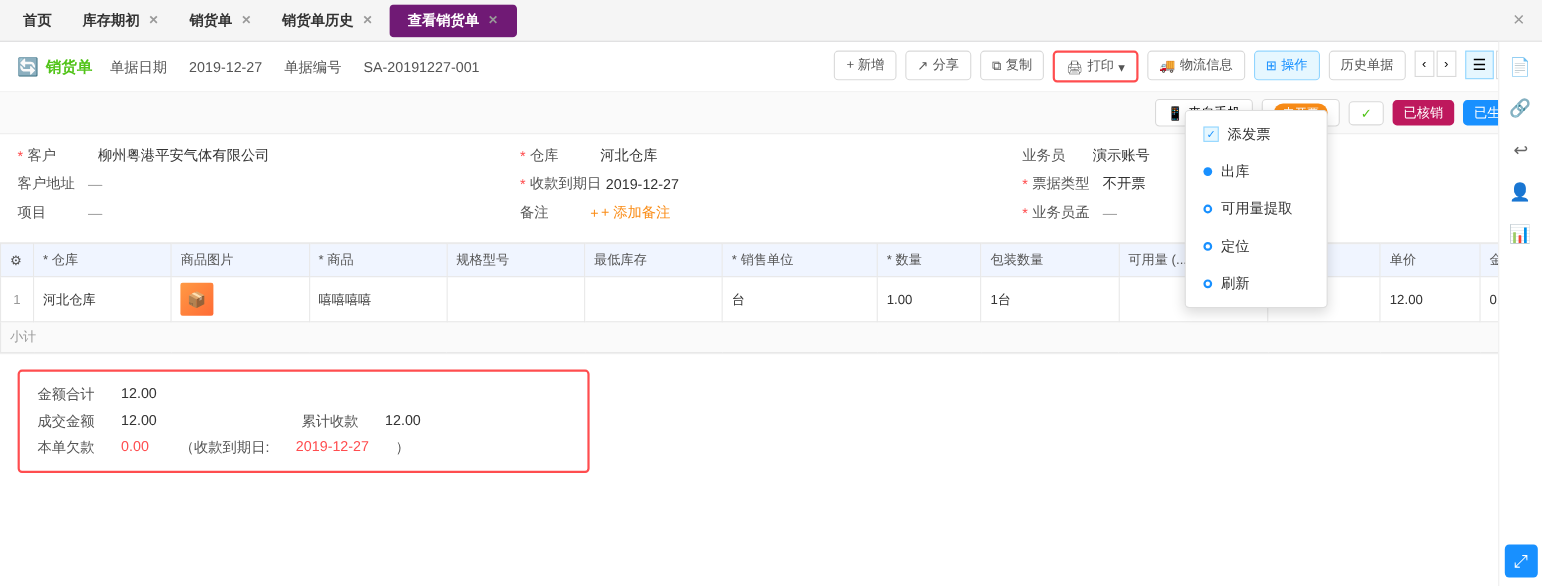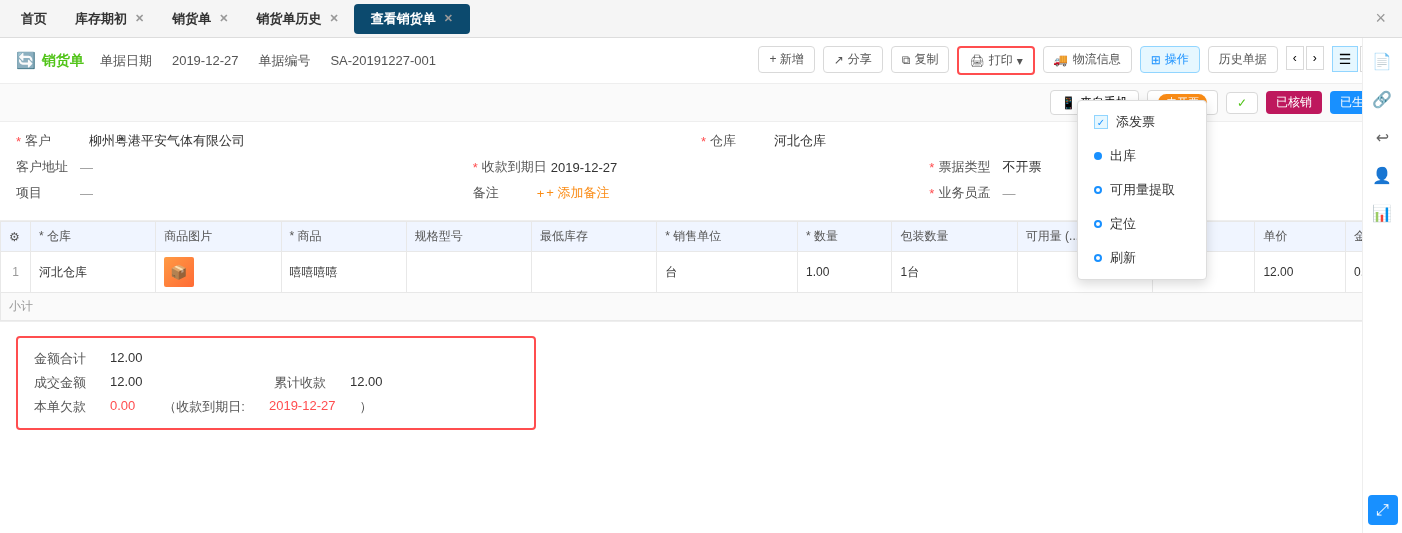--- a/index.html
+++ b/index.html
@@ -9,21 +9,21 @@
     .tab-bar {
       display: flex; align-items: center; background: #f5f5f5; border-bottom: 1px solid #ddd;
       height: 38px; padding: 0 8px; gap: 2px; position: relative;
     }
     .tab {
       display: flex; align-items: center; padding: 0 12px; height: 30px; border-radius: 4px 4px 0 0;
       cursor: pointer; font-size: 13px; gap: 6px; border: 1px solid transparent;
       background: transparent; white-space: nowrap; font-weight: bold;
     }
     .tab-close { color: #999; font-size: 11px; cursor: pointer; margin-left: 2px; }
-    .tab-green { background: #0c4a6e; color: #fff; border-radius: 4px; padding: 0 16px; }
+    .tab-green { background: #701a75; color: #fff; border-radius: 4px; padding: 0 16px; }
     .close-x { margin-left: auto; font-size: 18px; cursor: pointer; color: #999; padding: 0 8px; }
     
     
     .main { background: #fff; height: calc(533px - 38px); overflow: hidden; }
     
     
     .doc-header {
       display: flex; align-items: center; padding: 8px 16px; border-bottom: 1px solid #eee;
       gap: 16px; background: #fff;
     }
@@ -242,20 +242,24 @@
       <div class="form-row">
         <div class="form-field">
           <span class="field-required">*</span>
           <span class="field-label">客户</span>
           <span class="field-value">柳州粤港平安气体有限公司</span>
         </div>
         <div class="form-field">
           <span class="field-required">*</span>
           <span class="field-label">仓库</span>
           <span class="field-value">河北仓库</span>
+        </div>
+        <div class="form-field">
+          <span class="field-label">业务员</span>
+          <span class="field-value">演示账号</span>
         </div>
       </div>
       <div class="form-row">
         <div class="form-field">
           <span class="field-label">客户地址</span>
           <span class="field-dashed">—</span>
         </div>
         <div class="form-field">
           <span class="field-required">*</span>
           <span class="field-label">收款到期日</span>

